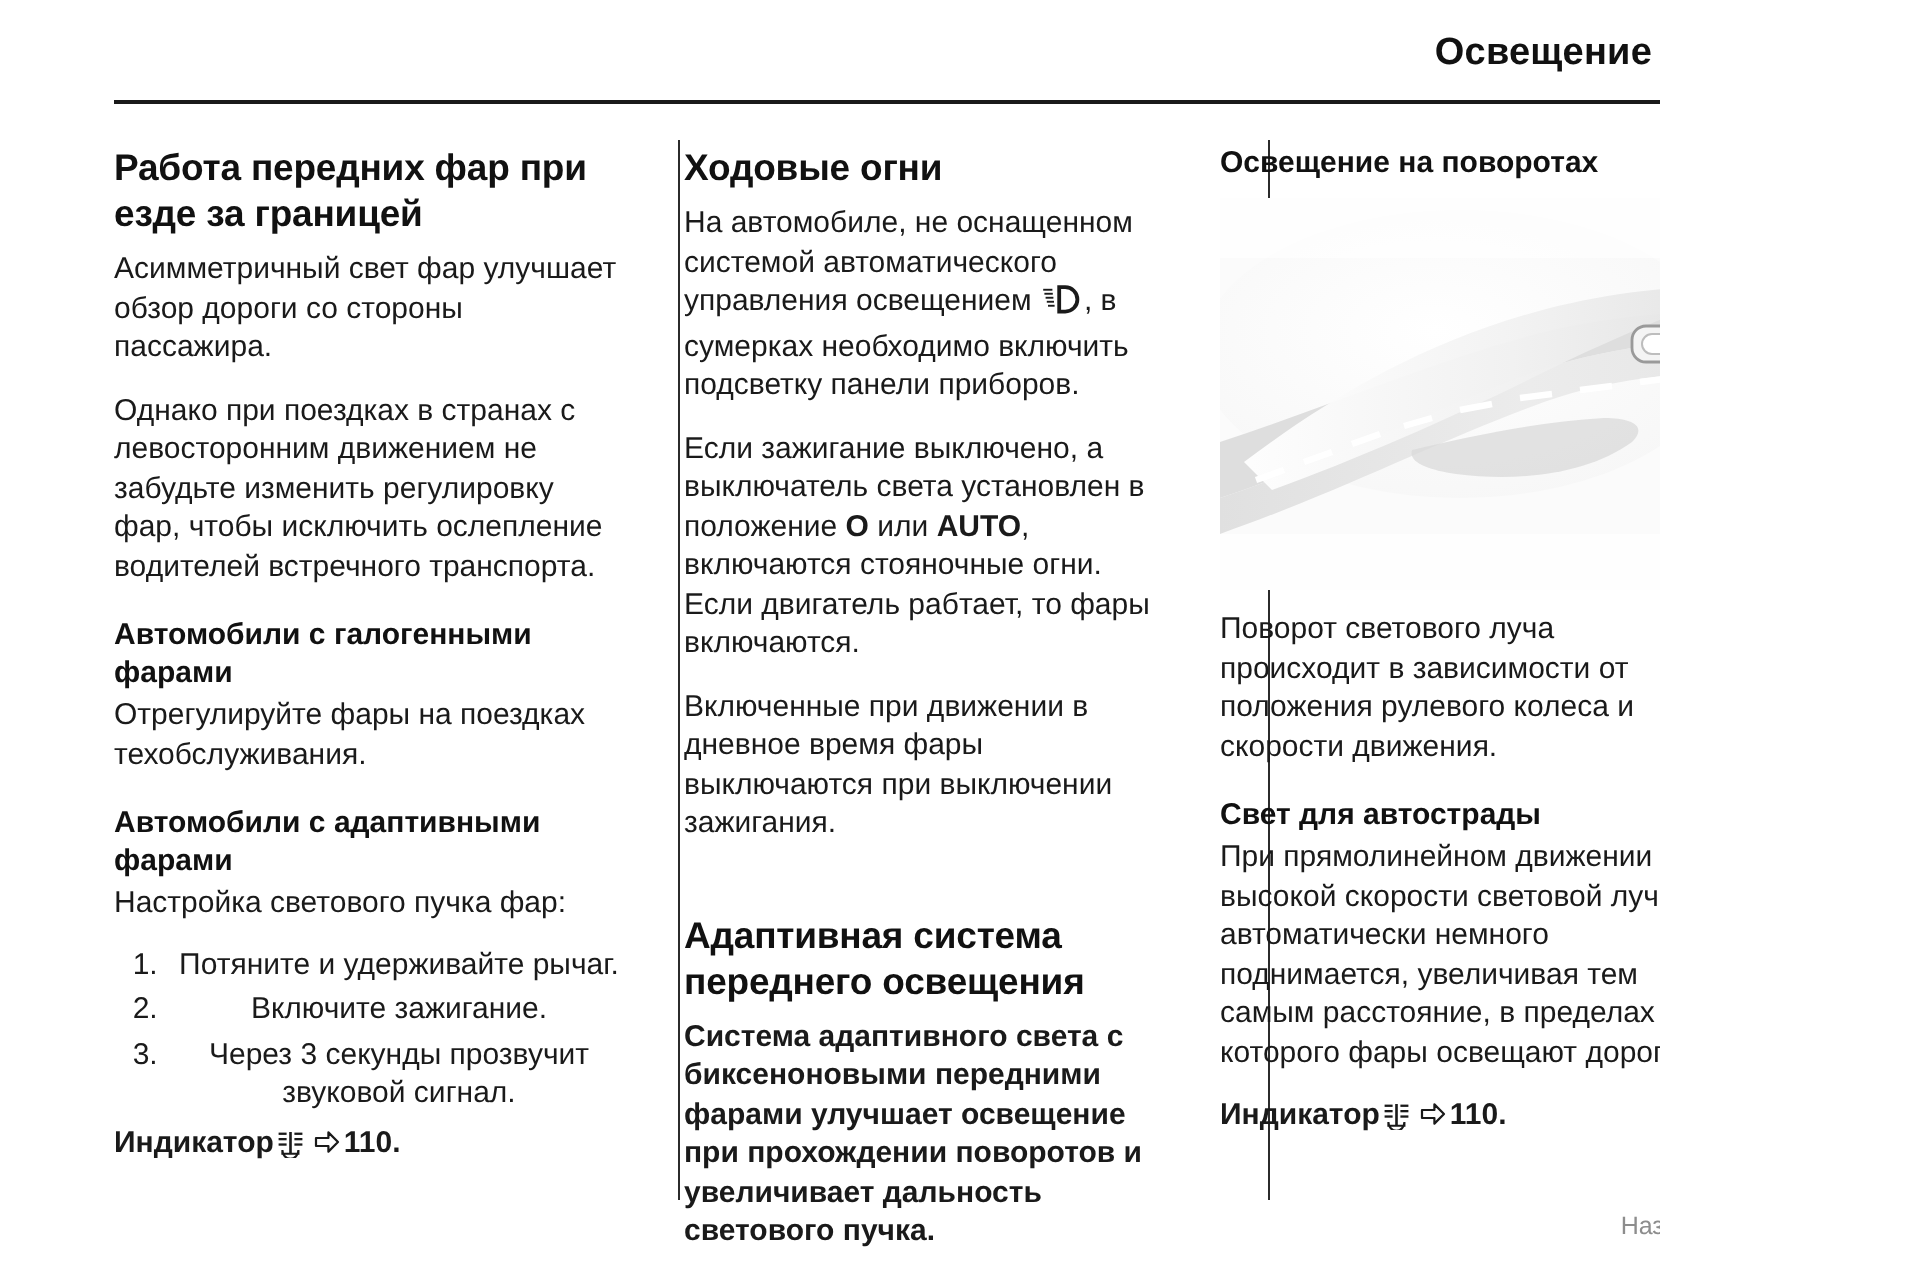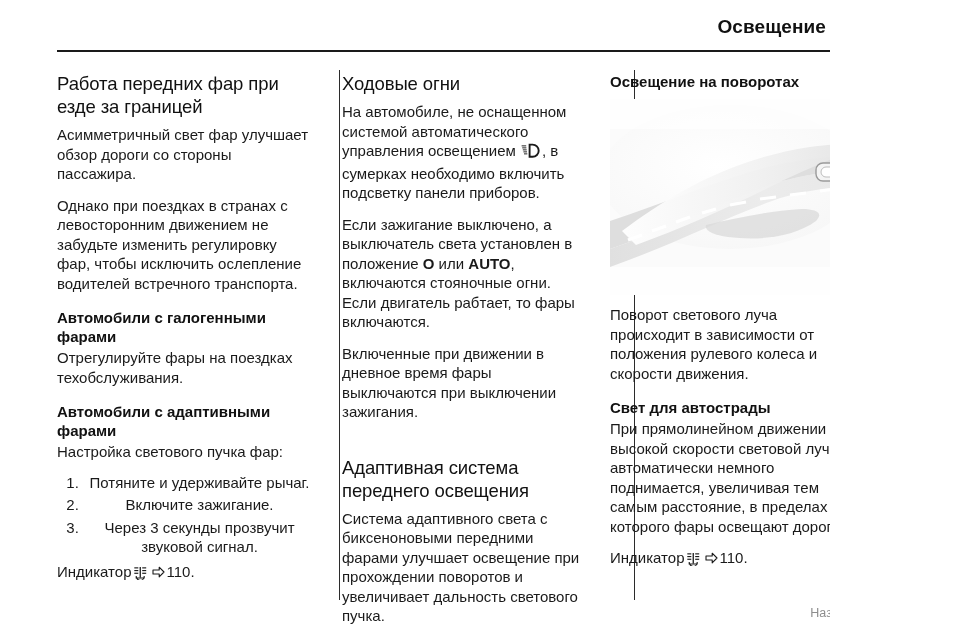--- a/index.html
+++ b/index.html
@@ -65,41 +65,41 @@
     height: 530px;
     background: #2b2b2b;
   }
   #divider-1 { left: 339px; }
   #divider-2 { left: 634px; }
 
   
   h1.sec {
     font-size: 18.5px;
     line-height: 23px;
-    font-weight: normal;
+    font-weight: bold;
     margin: 0 0 7px 0;
     letter-spacing: -0.1px;
     color: #111;
   }
   h2.sub {
     font-size: 15px;
     line-height: 19px;
     font-weight: bold;
     margin: 15px 0 2px 0;
     color: #111;
   }
   h2.sub.first { margin-top: 0; }
   p.body {
     font-size: 15px;
     line-height: 19.5px;
     margin: 0 0 12px 0;
     color: #1a1a1a;
   }
   p.body.tight { margin-bottom: 11px; }
-  p.body:last-child { margin-bottom: 0; }
+  p.body:last-child { margin-bottom: 0; font-weight: bold; }
   b.k { font-weight: bold; }
 
   ol.steps {
     margin: 3px 0 5px 0;
     padding-left: 26px;
     font-size: 15px;
     line-height: 19.5px;
   }
   ol.steps li {
     margin: 0 0 3px 0;

